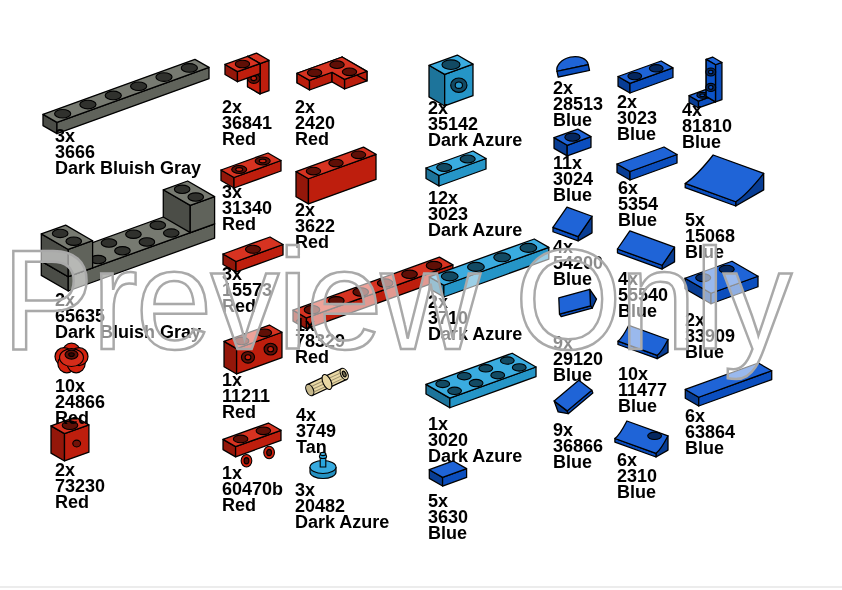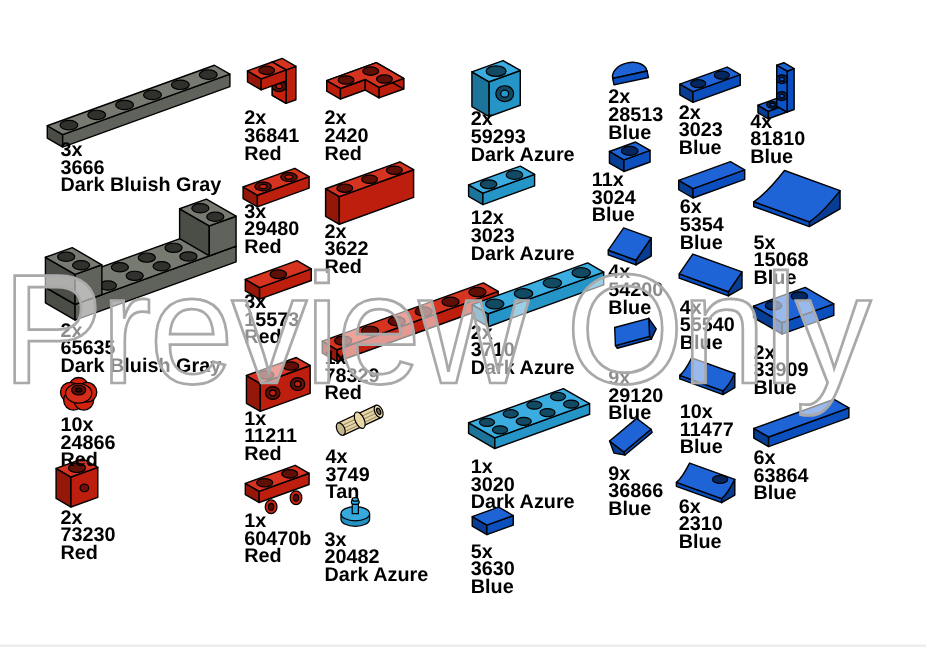--- a/index.html
+++ b/index.html
@@ -139,21 +139,21 @@
           <polygon points="0.0,0.0 47.0,-17.0 47.0,-27.5 0.0,-10.5" fill="#be1e0d" stroke="#000" stroke-width="1.3" stroke-linejoin="round"></polygon>
           <polygon points="0.0,-10.5 47.0,-27.5 34.0,-35.0 -13.0,-18.0" fill="#d73321" stroke="#000" stroke-width="1.3" stroke-linejoin="round"></polygon>
           <ellipse cx="5.2" cy="-18.5" rx="7.5" ry="4.0" fill="#5f0f06" stroke="#000" stroke-width="1.1"></ellipse>
           <ellipse cx="5.2" cy="-18.5" rx="3.5" ry="1.9" fill="#c81f0d" stroke="#000" stroke-width="1.1"></ellipse>
           <ellipse cx="28.7" cy="-27.0" rx="7.5" ry="4.0" fill="#5f0f06" stroke="#000" stroke-width="1.1"></ellipse>
           <ellipse cx="28.7" cy="-27.0" rx="3.5" ry="1.9" fill="#c81f0d" stroke="#000" stroke-width="1.1"></ellipse>
         </svg>
       </div>
     <div class="plabel" style="left: 222px; top: 184px;">
       <span class="l1">3x</span>
-      <span class="l2">29480</span>
+      <span class="l2">31340</span>
       <span class="l3">Red</span>
     </div>
   </div>
     <div class="item">
     <div class="piece" style="left: 220px; top: 234px;">
         <svg xmlns="http://www.w3.org/2000/svg" width="66" height="41" viewBox="-16.0 -38.0 66.0 41.0">
           <polygon points="0.0,0.0 -13.0,-7.5 -13.0,-18.0 0.0,-10.5" fill="#94170a" stroke="#000" stroke-width="1.3" stroke-linejoin="round"></polygon>
           <polygon points="0.0,0.0 47.0,-17.0 47.0,-27.5 0.0,-10.5" fill="#be1e0d" stroke="#000" stroke-width="1.3" stroke-linejoin="round"></polygon>
           <polygon points="0.0,-10.5 47.0,-27.5 34.0,-35.0 -13.0,-18.0" fill="#d73321" stroke="#000" stroke-width="1.3" stroke-linejoin="round"></polygon>
           <ellipse cx="17.0" cy="-22.7" rx="7.5" ry="4.0" fill="#5f0f06" stroke="#000" stroke-width="1.1"></ellipse>
@@ -302,21 +302,21 @@
           <polygon points="0.0,0.0 -15.6,-9.0 -15.6,-40.5 0.0,-31.5" fill="#1d749b" stroke="#000" stroke-width="1.3" stroke-linejoin="round"></polygon>
           <polygon points="0.0,0.0 28.2,-10.2 28.2,-41.7 0.0,-31.5" fill="#2595c7" stroke="#000" stroke-width="1.3" stroke-linejoin="round"></polygon>
           <polygon points="0.0,-31.5 28.2,-41.7 12.6,-50.7 -15.6,-40.5" fill="#3aace0" stroke="#000" stroke-width="1.3" stroke-linejoin="round"></polygon>
           <ellipse cx="6.3" cy="-41.1" rx="9.0" ry="4.8" fill="#124a63" stroke="#000" stroke-width="1.1"></ellipse>
           <ellipse cx="14.1" cy="-20.7" rx="8.1" ry="7.2" fill="#124a63" stroke="#000" stroke-width="1.1"></ellipse>
           <ellipse cx="14.1" cy="-20.7" rx="3.6" ry="3.2" fill="#2698cb" stroke="#000" stroke-width="1.1"></ellipse>
         </svg>
       </div>
     <div class="plabel" style="left: 428px; top: 100px;">
       <span class="l1">2x</span>
-      <span class="l2">59293</span>
+      <span class="l2">35142</span>
       <span class="l3">Dark Azure</span>
     </div>
   </div>
     <div class="item">
     <div class="piece" style="left: 423px; top: 148px;">
         <svg xmlns="http://www.w3.org/2000/svg" width="66" height="41" viewBox="-16.0 -38.0 66.0 41.0">
           <polygon points="0.0,0.0 -13.0,-7.5 -13.0,-18.0 0.0,-10.5" fill="#1d749b" stroke="#000" stroke-width="1.3" stroke-linejoin="round"></polygon>
           <polygon points="0.0,0.0 47.0,-17.0 47.0,-27.5 0.0,-10.5" fill="#2595c7" stroke="#000" stroke-width="1.3" stroke-linejoin="round"></polygon>
           <polygon points="0.0,-10.5 47.0,-27.5 34.0,-35.0 -13.0,-18.0" fill="#3aace0" stroke="#000" stroke-width="1.3" stroke-linejoin="round"></polygon>
           <ellipse cx="5.2" cy="-18.5" rx="7.5" ry="4.0" fill="#124a63" stroke="#000" stroke-width="1.1"></ellipse>
@@ -398,21 +398,21 @@
   </div>
     <div class="item">
     <div class="piece" style="left: 551px; top: 126px;">
         <svg xmlns="http://www.w3.org/2000/svg" width="43" height="33" viewBox="-16.0 -29.5 42.5 32.5">
           <polygon points="0.0,0.0 -13.0,-7.5 -13.0,-18.0 0.0,-10.5" fill="#083d94" stroke="#000" stroke-width="1.3" stroke-linejoin="round"></polygon>
           <polygon points="0.0,0.0 23.5,-8.5 23.5,-19.0 0.0,-10.5" fill="#0b4ebe" stroke="#000" stroke-width="1.3" stroke-linejoin="round"></polygon>
           <polygon points="0.0,-10.5 23.5,-19.0 10.5,-26.5 -13.0,-18.0" fill="#1f64d7" stroke="#000" stroke-width="1.3" stroke-linejoin="round"></polygon>
           <ellipse cx="5.2" cy="-18.5" rx="7.5" ry="4.0" fill="#05275f" stroke="#000" stroke-width="1.1"></ellipse>
         </svg>
       </div>
-    <div class="plabel" style="left: 538px; top: 155px;">
+    <div class="plabel" style="left: 553px; top: 155px;">
       <span class="l1">11x</span>
       <span class="l2">3024</span>
       <span class="l3">Blue</span>
     </div>
   </div>
     <div class="item">
     <div class="piece" style="left: 550px; top: 204px; transform: scaleX(-1); transform-origin: center center;">
         <svg xmlns="http://www.w3.org/2000/svg" width="45" height="40" viewBox="-17.0 -37.0 45.4 40.0">
           <polygon points="0.0,0.0 -14.0,-8.1 -14.0,-24.8 0.0,-4.3" fill="#083d94" stroke="#000" stroke-width="1.3" stroke-linejoin="round"></polygon>
           <polygon points="0.0,0.0 25.4,-9.2 25.4,-13.5 0.0,-4.3" fill="#0b4ebe" stroke="#000" stroke-width="1.3" stroke-linejoin="round"></polygon>

